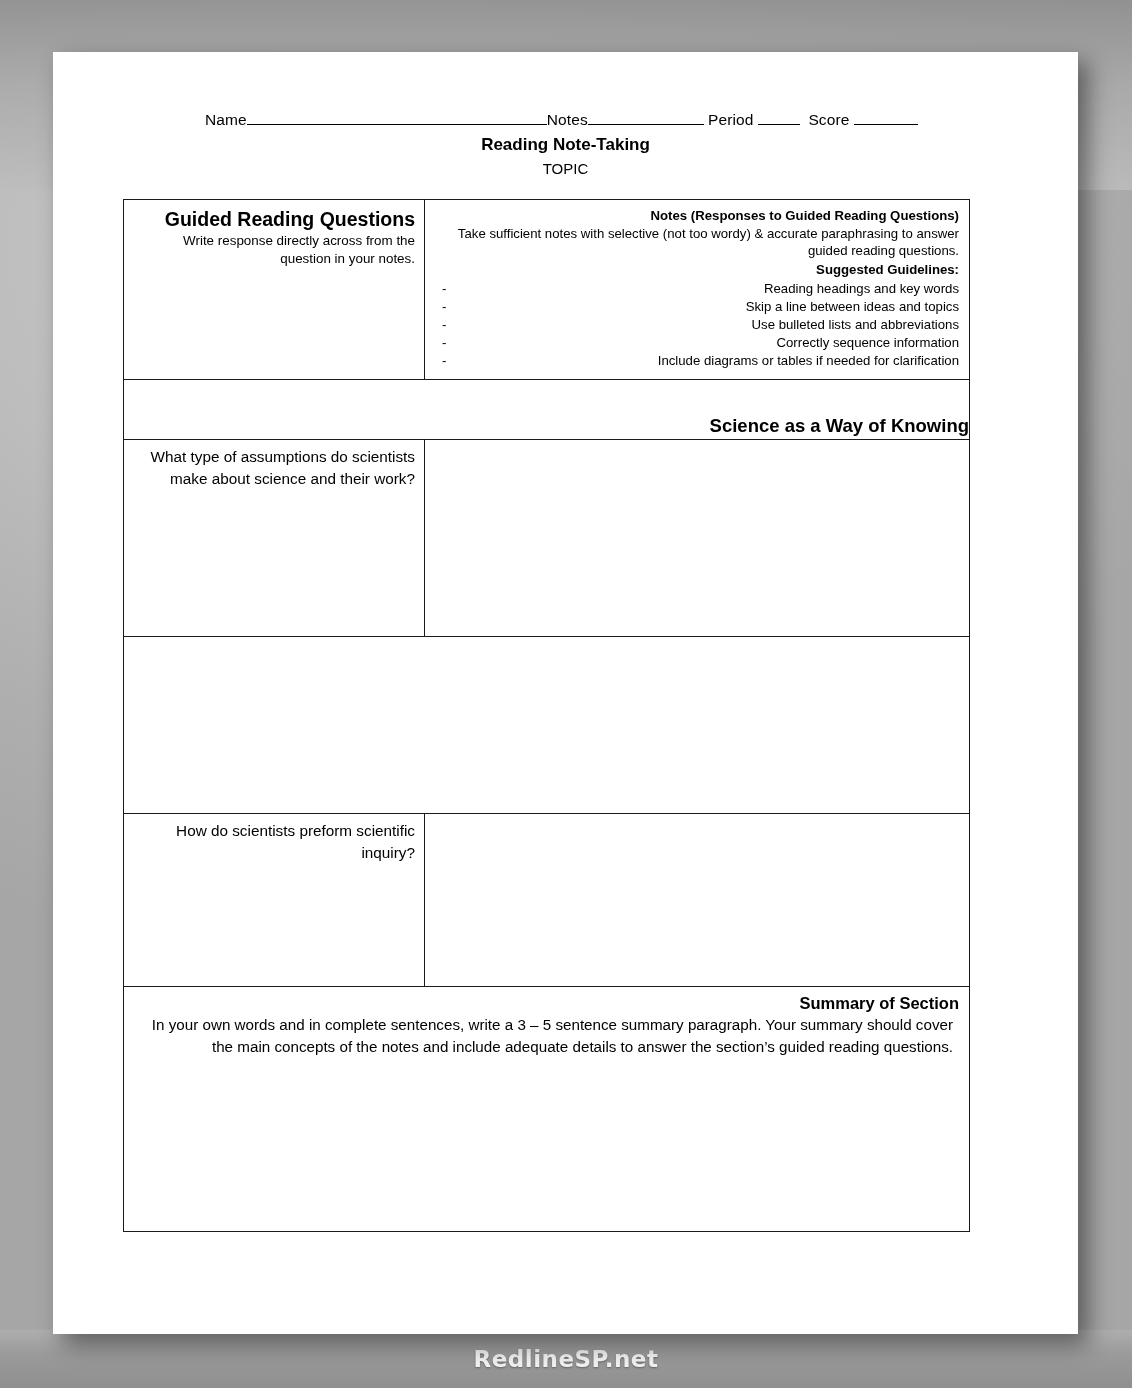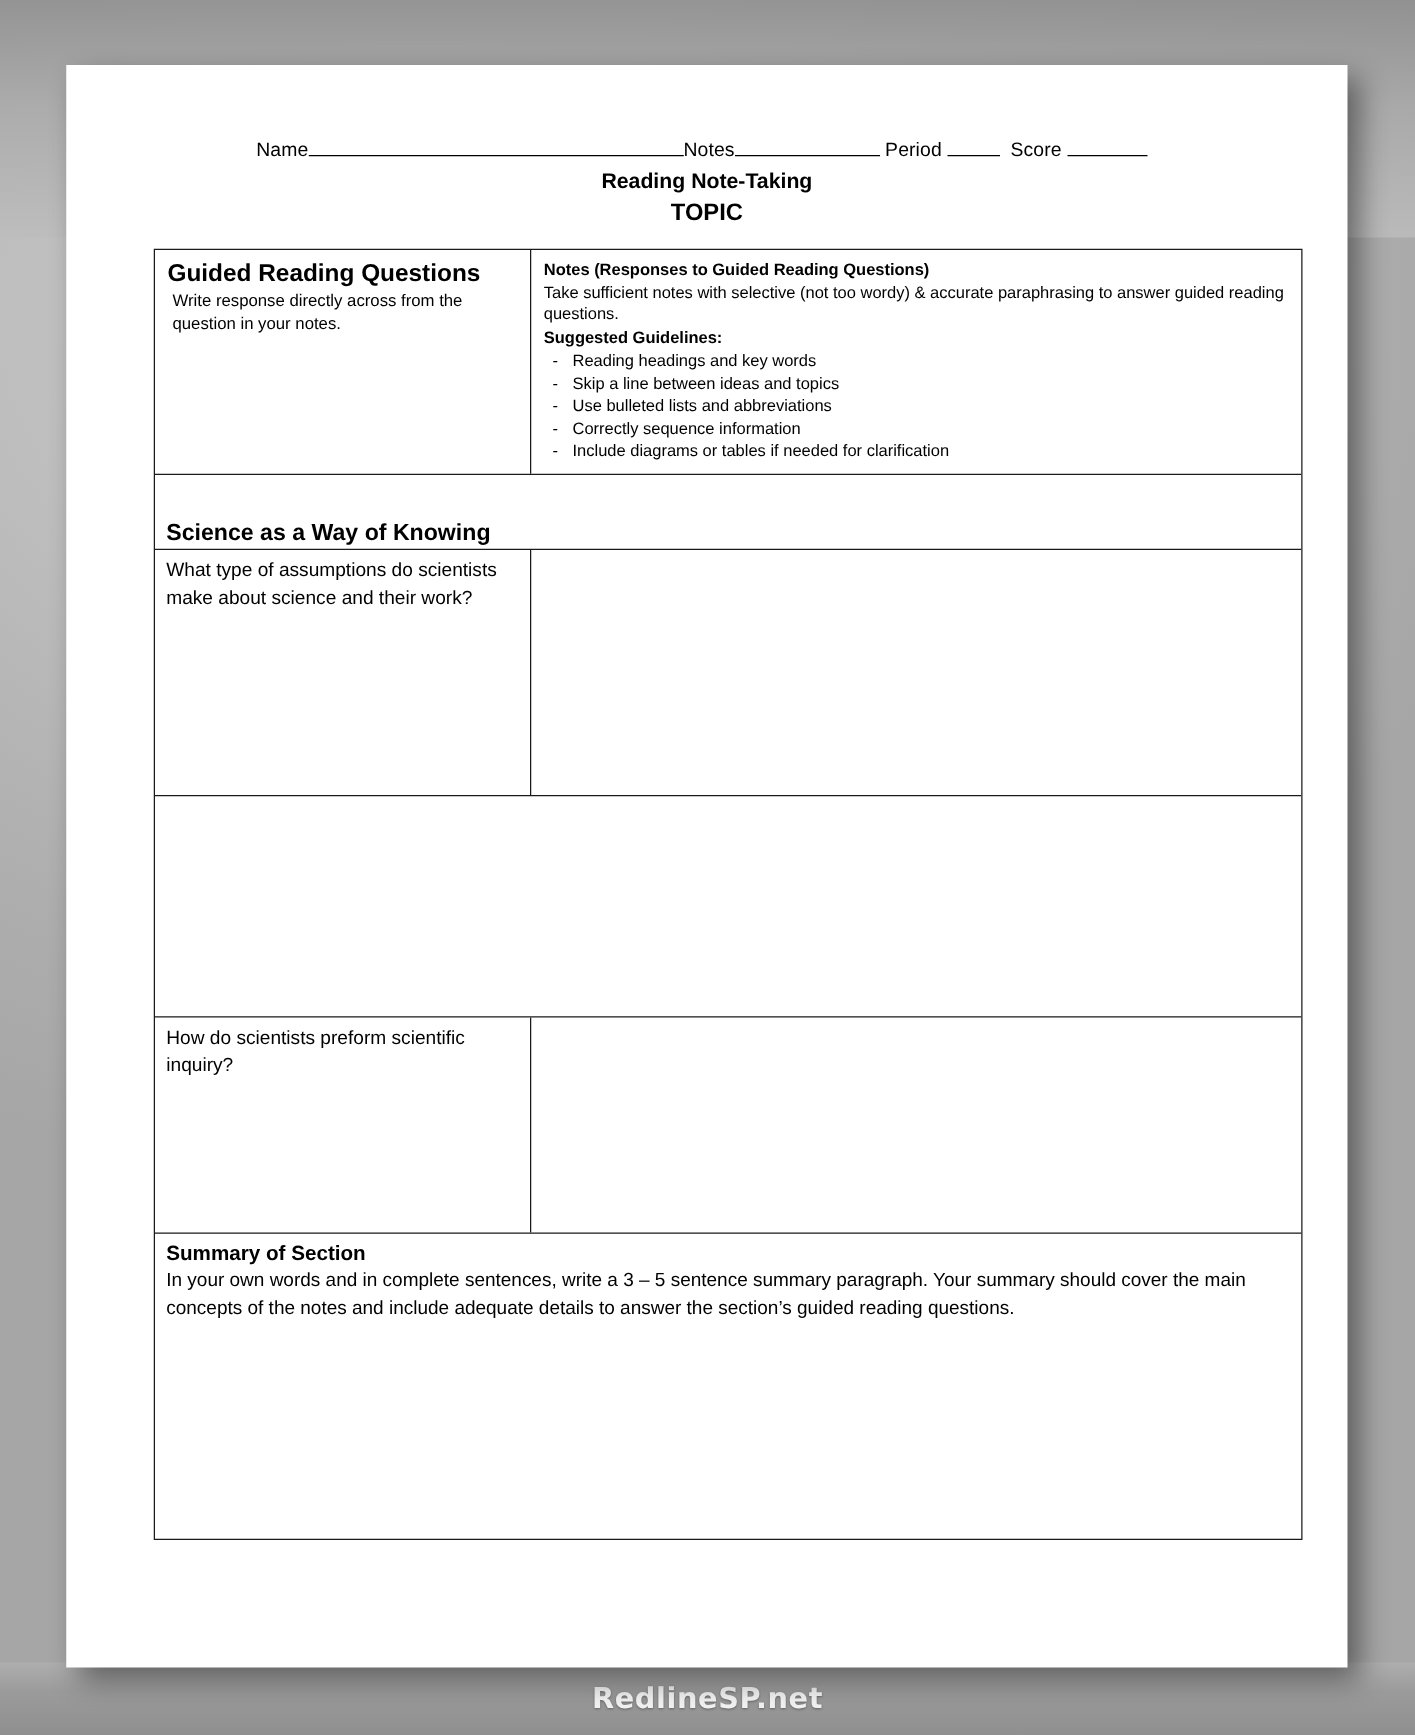--- a/index.html
+++ b/index.html
@@ -93,32 +93,33 @@
     text-align: center;
     font-size: 17px;
     font-weight: bold;
     color: #000;
   }
   .title-topic {
     position: absolute;
     top: 108px;
     left: 0; right: 0;
     text-align: center;
-    font-size: 19px;
-    font-weight: bold;
+    font-size: 15px;
+    font-weight: normal;
     color: #000;
   }
 
   
   .sheet {
     position: absolute;
     left: 70px;
     top: 147px;
-    width: 919px;
+    width: 847px;
     border: 1.6px solid #1a1a1a;
+    text-align: right;
   }
   .row { display: flex; }
   .row + .row { border-top: 1.6px solid #1a1a1a; }
   .cell-left {
     width: 301px;
     flex: 0 0 301px;
     border-right: 1.6px solid #1a1a1a;
     padding: 6px 9px 8px 9px;
   }
   .cell-right {

